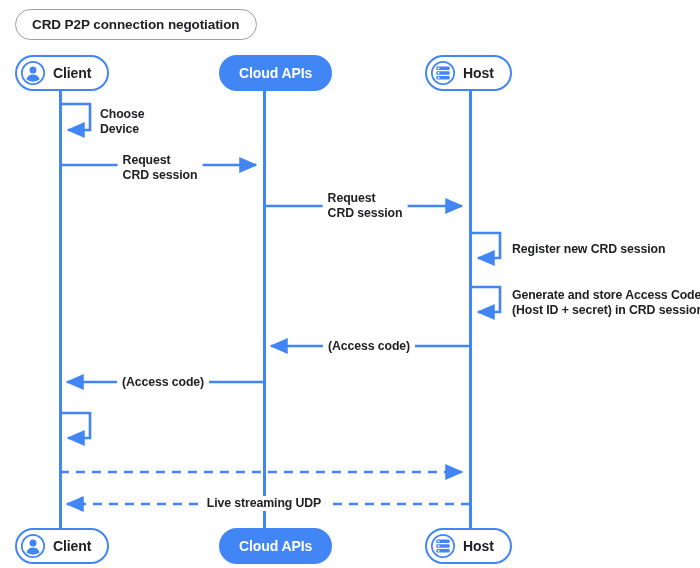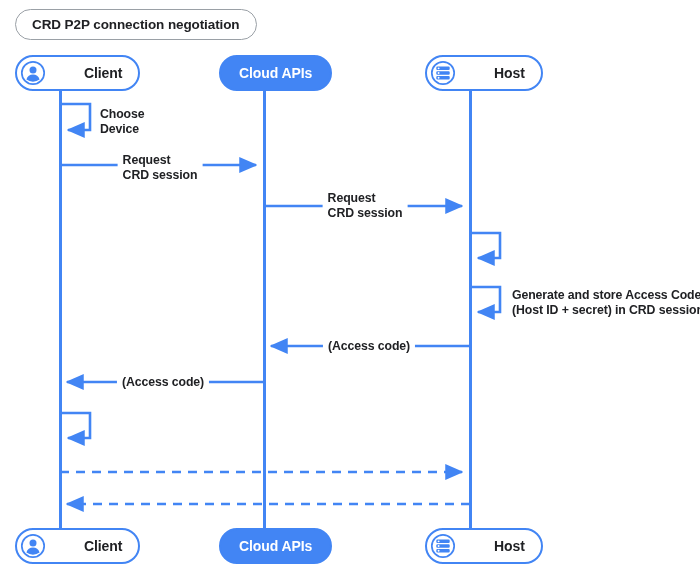--- a/index.html
+++ b/index.html
@@ -43,21 +43,20 @@
   }
 
   
   .actor {
     position: absolute;
     height: 36px;
     display: flex;
     align-items: center;
     border-radius: 18px;
     white-space: nowrap;
-    gap: 31px;
   }
   .actor.outline {
     background: #ffffff;
     border: 2.4px solid #4285f4;
     padding-left: 3px;
     padding-right: 16px;
   }
   .actor.solid {
     background: #4285f4;
     border: 2.4px solid #4285f4;
@@ -178,24 +177,26 @@
       <line x1="470" y1="504" x2="67" y2="504" stroke-dasharray="9 7" marker-end="url(#ah)"></line>
     </g>
   </svg>
 
   <div class="msg-label left" style="left:95px;  top:107px;">Choose
 Device</div>
   <div class="msg-label center" style="left:160px; top:153px;">Request
 CRD session</div>
   <div class="msg-label center" style="left:365px; top:191px;">Request
 CRD session</div>
+  <div class="msg-label left" style="left:507px; top:242px;">Register new CRD session</div>
   <div class="msg-label left" style="left:507px; top:288px;">Generate and store Access Code
 (Host ID + secret) in CRD session</div>
   <div class="msg-label center" style="left:369px; top:339px;">(Access code)</div>
   <div class="msg-label center" style="left:163px; top:375px;">(Access code)</div>
+  <div class="msg-label center" style="left:264px; top:496px;">Live streaming UDP</div>
 
   <div class="actor outline" style="left:15px; top:528px;">
     <span class="actor-icon">
       <svg viewBox="0 0 26 26" width="26" height="26" aria-hidden="true">
         <circle cx="13" cy="13" r="11.2" fill="#fff" stroke="#4285f4" stroke-width="1.7"></circle>
         <circle cx="13" cy="10" r="3.5" fill="#4285f4"></circle>
         <path d="M6.4 19.6c0.9-3.2 3.5-5 6.6-5s5.7 1.8 6.6 5a11.2 11.2 0 0 1-13.2 0z" fill="#4285f4"></path>
       </svg>
     </span>
     <span class="label">Client</span>

